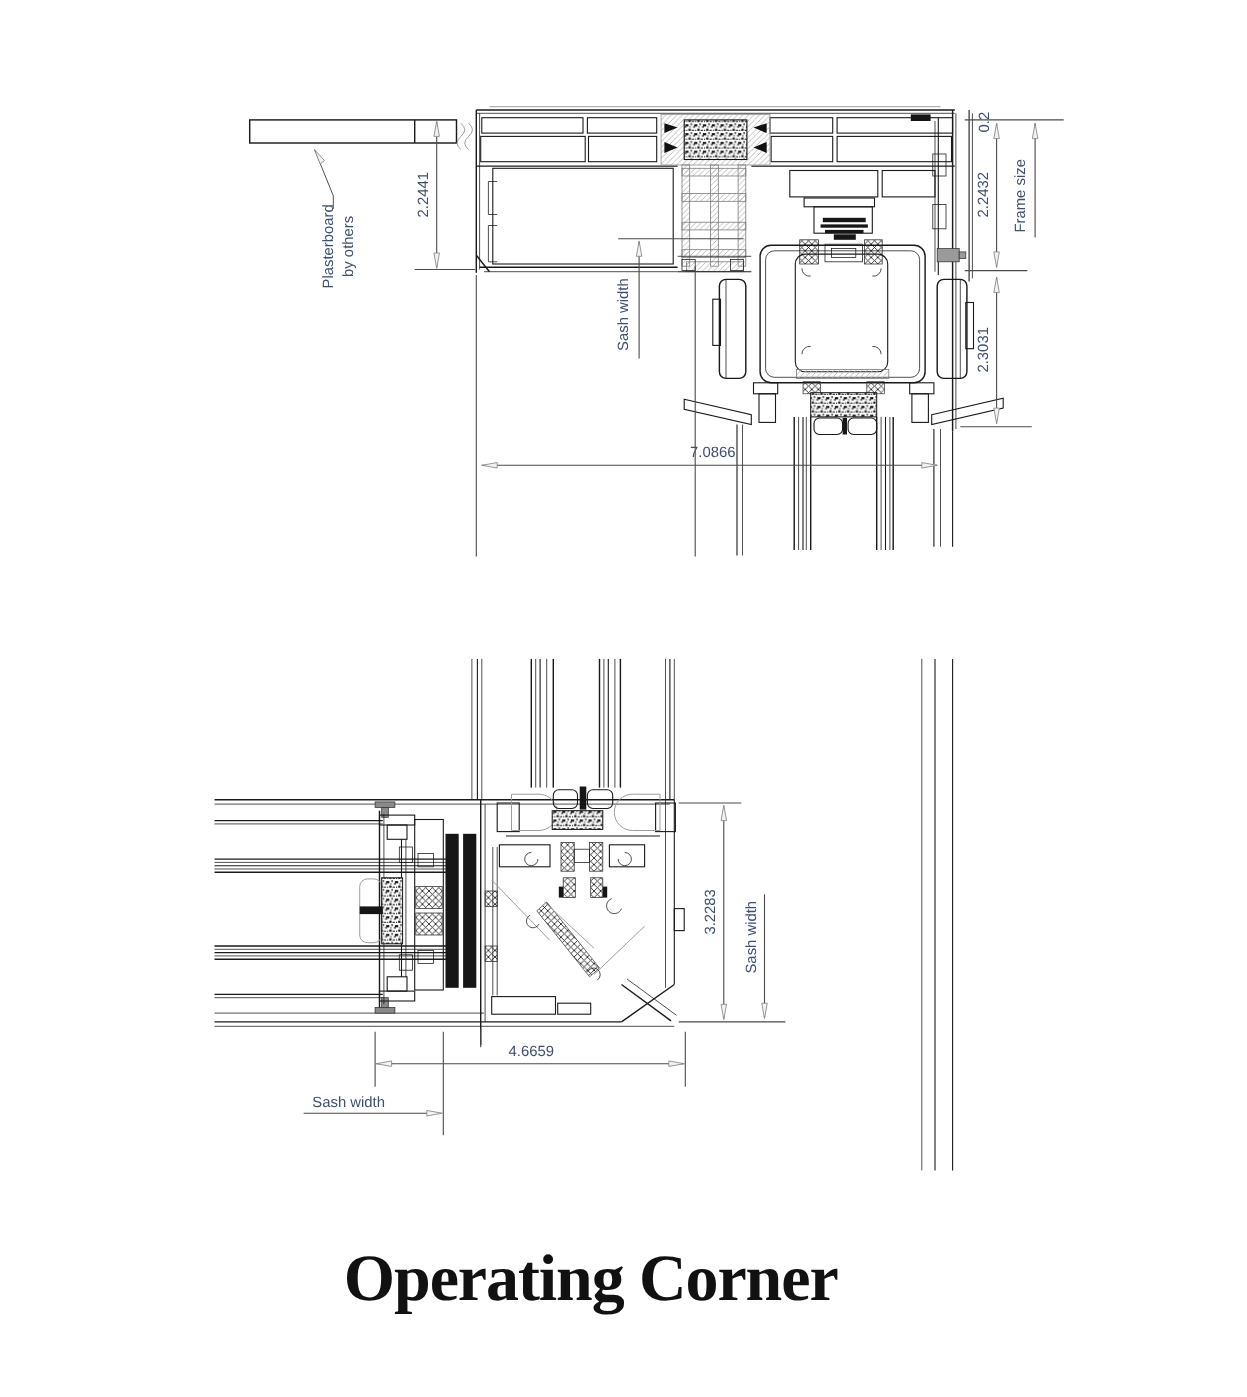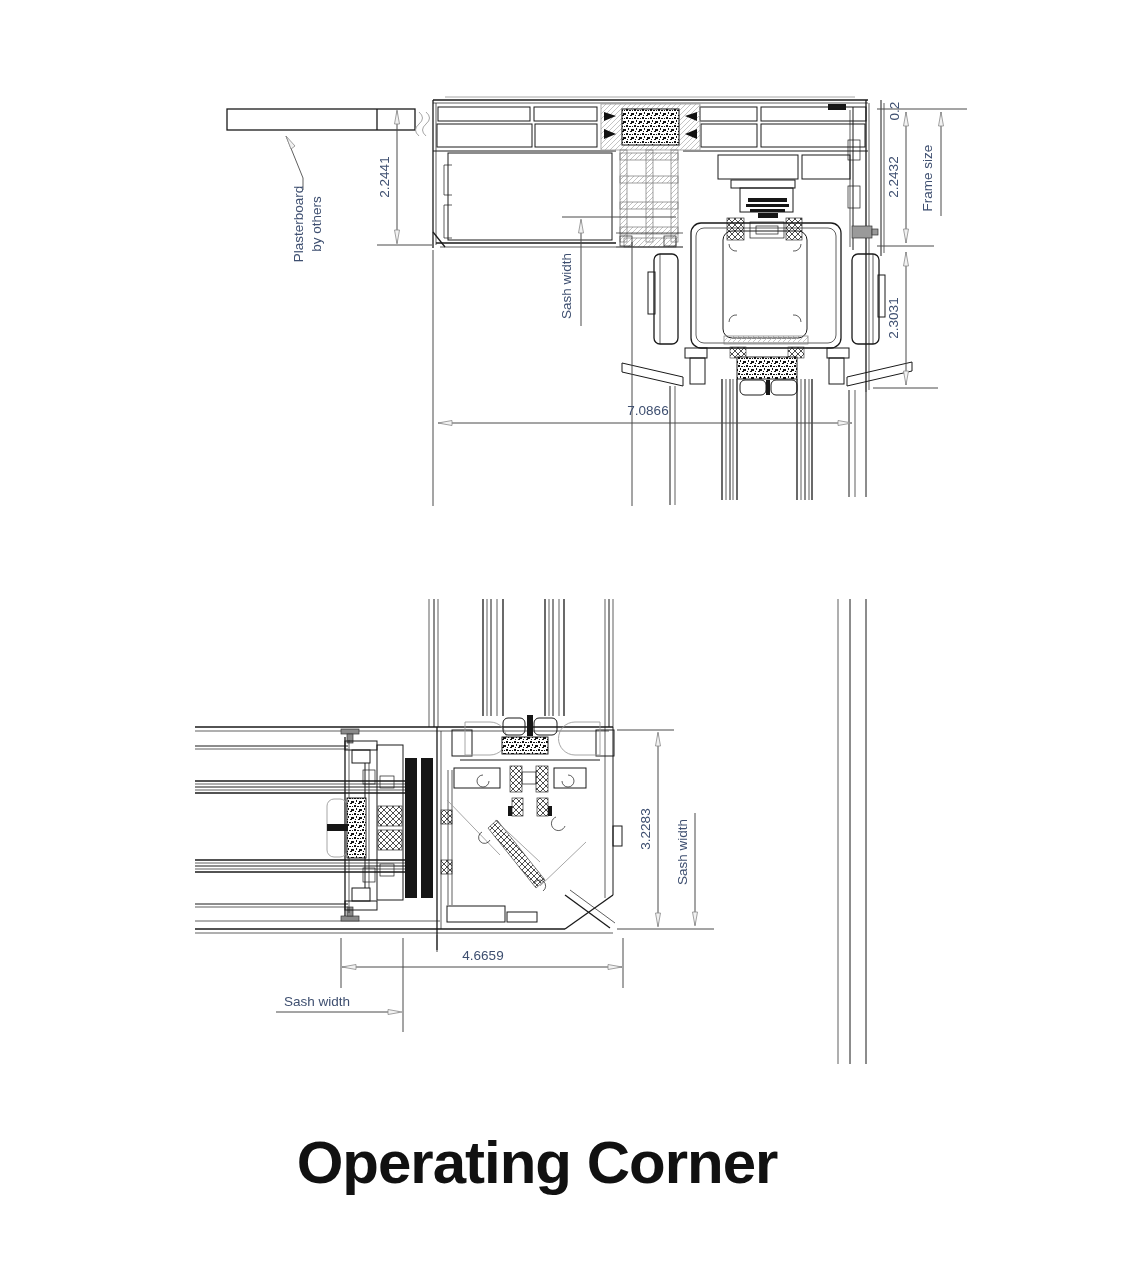--- a/index.html
+++ b/index.html
@@ -9,21 +9,21 @@
   .k{stroke:#1a1a1a;stroke-width:1.3;fill:none}
   .m{stroke:#1a1a1a;stroke-width:1;fill:none}
   .t{stroke:#1a1a1a;stroke-width:0.7;fill:none}
   .g{stroke:#9c9c9c;stroke-width:0.9;fill:none}
   .d{stroke:#4a4a4a;stroke-width:1;fill:none}
   .arrow{fill:#f2f2f2;stroke:#8a8a8a;stroke-width:0.8}
   .blk{fill:#161616;stroke:none}
   text.dim{fill:#3e4f70;font-size:13.5px;font-family:"Liberation Sans",sans-serif;text-anchor:middle}
   .title{position:absolute;left:0;top:1128px;width:1074px;text-align:center;
          font-size:60px;font-weight:bold;letter-spacing:-1px;color:#111;
-         font-family:Liberation Sans, sans-serif;}
+         font-family:Liberation Serif, serif;}
 </style>
 </head>
 <body>
 
 <div class="canvas">
 <svg width="1134" height="1270" viewBox="0 0 1134 1270">
   <defs>
     <pattern id="stip" patternUnits="userSpaceOnUse" width="8" height="8">
       <rect width="8" height="8" fill="#fff"></rect>
       <rect x="0" y="1" width="2" height="2" fill="#111"></rect>

